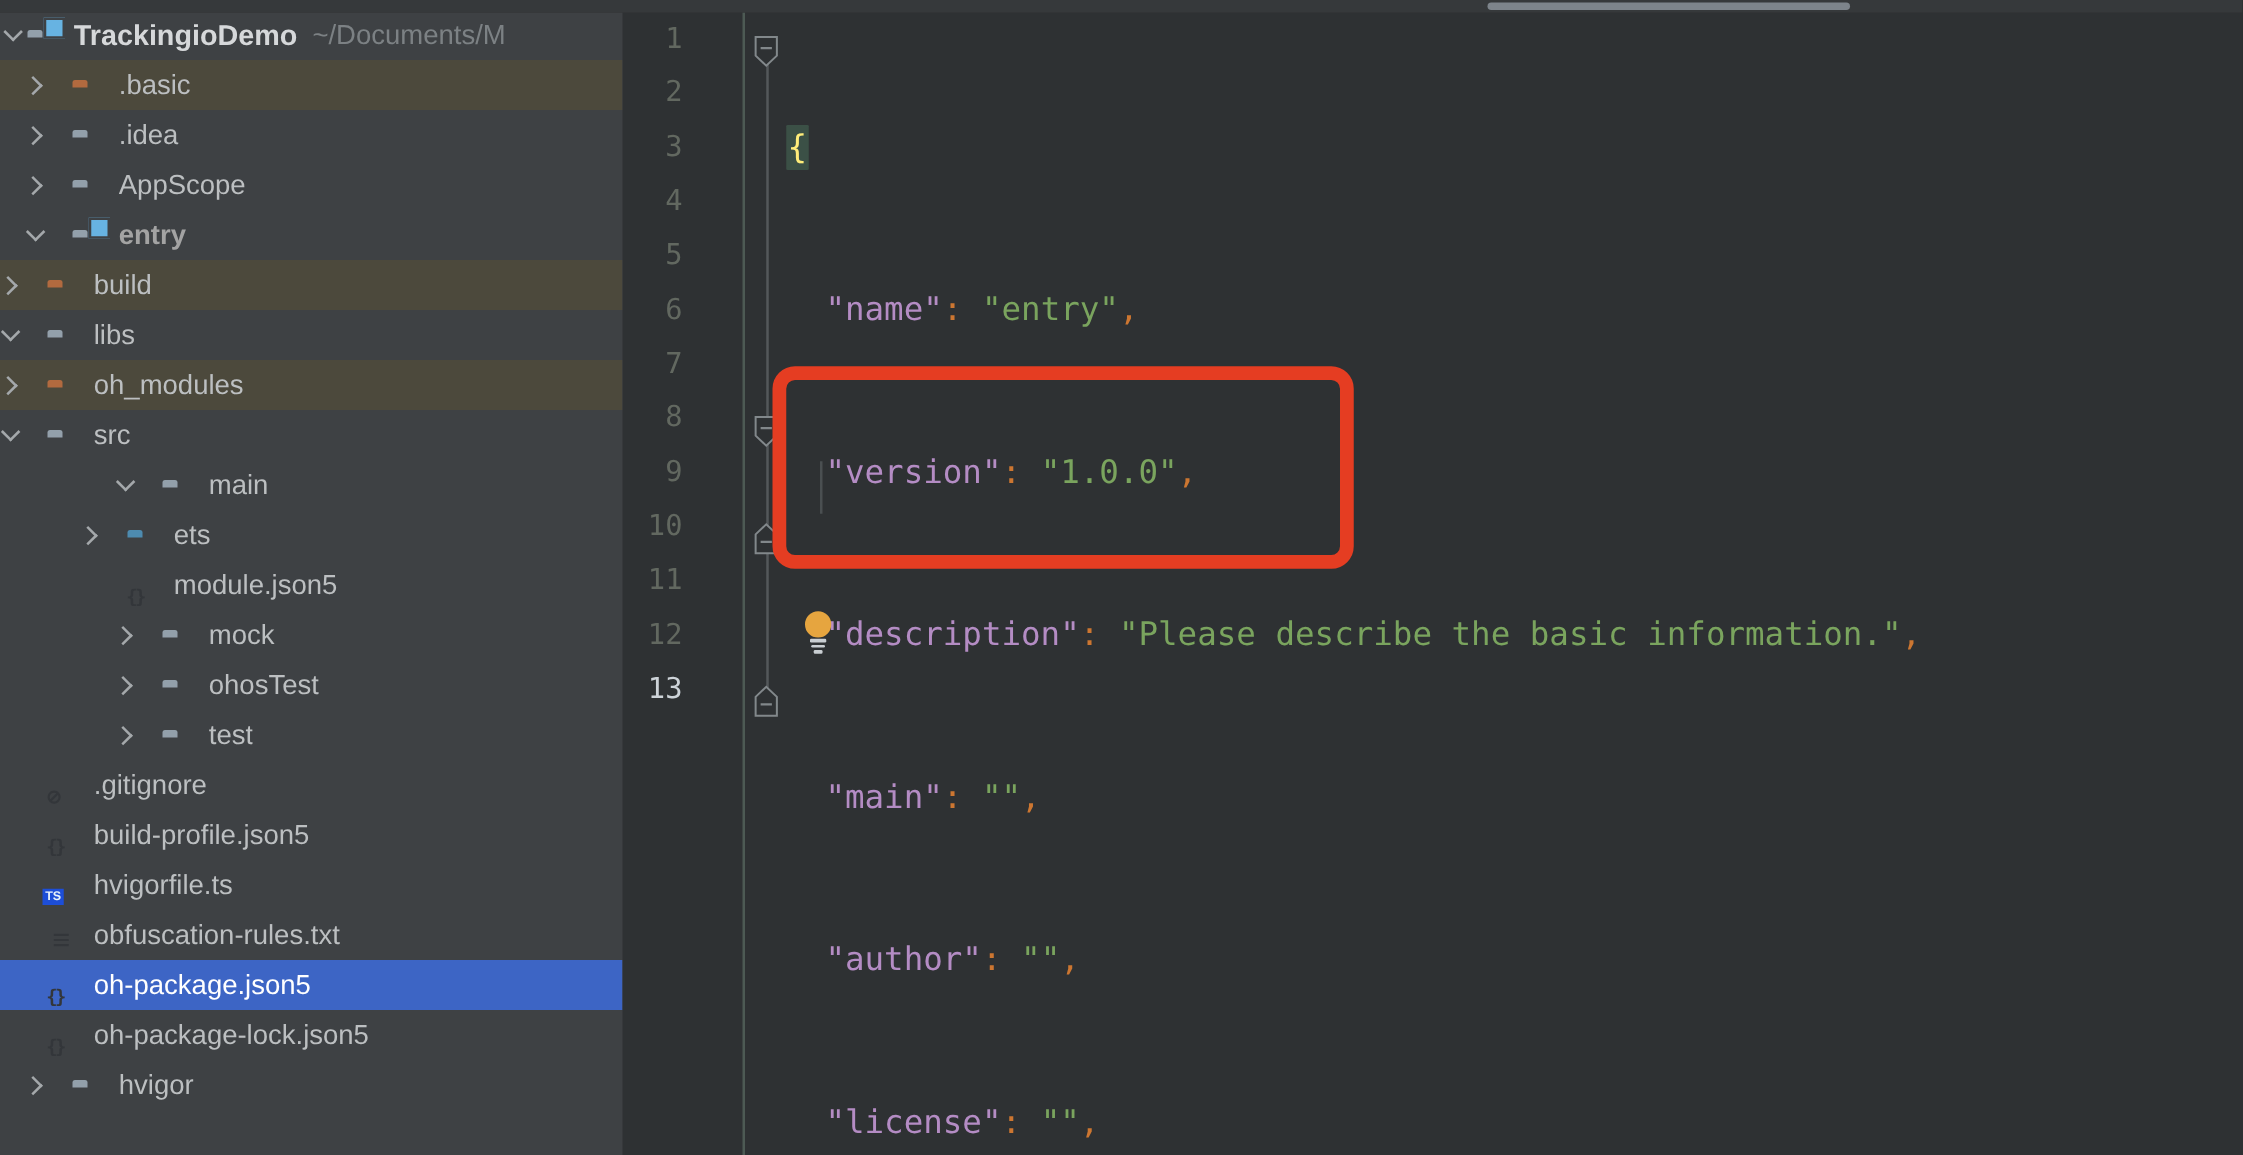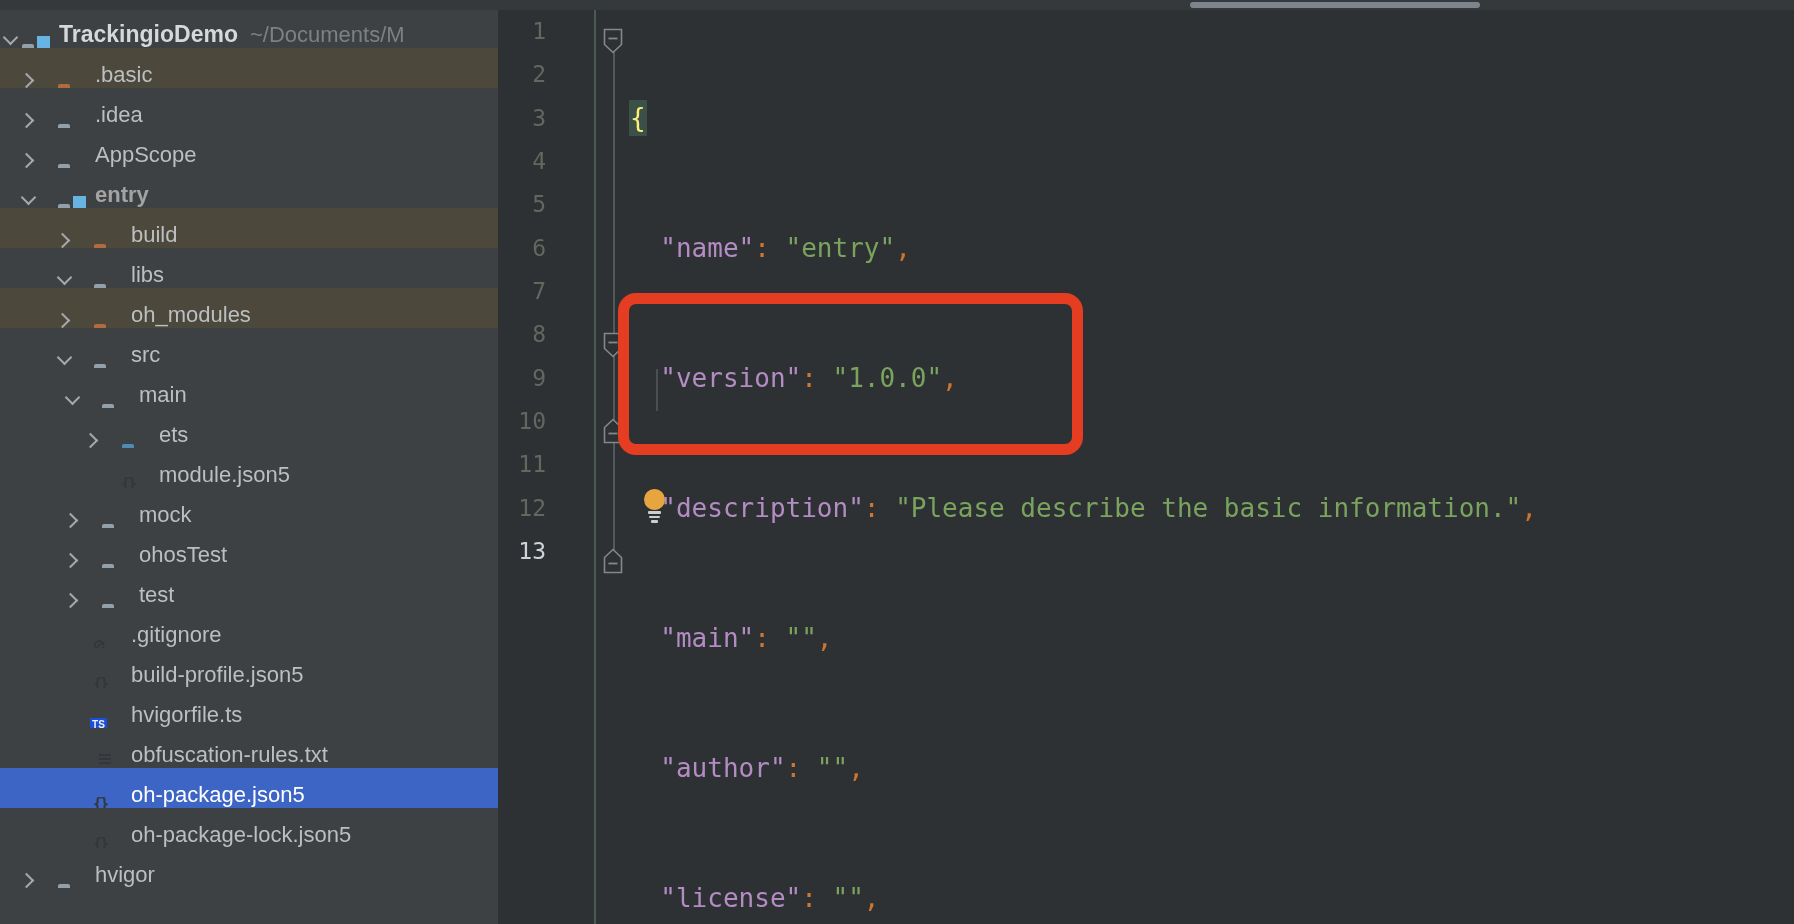--- a/index.html
+++ b/index.html
@@ -9,28 +9,28 @@
 
   
   .topstrip { position:absolute; left:0; top:0; width:1794px; height:10px; background:#36393b; z-index:40; }
   .topthumb { position:absolute; left:1190px; top:2px; width:290px; height:6px;
               background:#7d848b; border-radius:3px; }
 
   
   .tree-panel { position:absolute; left:0; top:10px; width:498px; height:914px;
                 background:#3e4144; overflow:hidden; z-index:10; }
   .tree { margin-top:-2px; }
-  .row { height:40px; display:flex; align-items:flex-end; white-space:nowrap; overflow:hidden;
+  .row { height:40px; display:flex; align-items:center; white-space:nowrap; overflow:hidden;
          font-size:22px; color:#bcbfc1; }
   .row.olive { background:#4c493c; }
   .row.selected { background:#3d65c5; }
   .row.selected .lbl { color:#ffffff; font-weight:normal; }
   .row.boldlbl .lbl { font-weight:bold; color:#a3a3a3; }
-  .pl0 { padding-left:2px; } .pl1 { padding-left:20px; } .pl2 { padding-left:56px; }
-  .pl3 { padding-left:64px; } .pl4 { padding-left:84px; }
+  .pl0 { padding-left:2px; } .pl1 { padding-left:20px; } .pl2 { }
+  .pl3 { padding-left:92px; } .pl4 { padding-left:64px; }
 
   .chev { width:16px; height:16px; margin-right:22px; flex:0 0 16px; position:relative; }
   .pl0 .chev { margin-right:4px; }
   .chev::after { content:''; position:absolute; left:3px; top:2px; width:9px; height:9px;
                  border-right:2.4px solid #a4a8ab; border-bottom:2.4px solid #a4a8ab; }
   .chev.c-r::after { transform:rotate(-45deg); left:1px; top:3px; }
   .chev.c-d::after { transform:rotate(45deg); top:0; }
   .chev.none::after { display:none; }
 
   .ficon { position:relative; flex:0 0 28px; margin-right:9px; }

